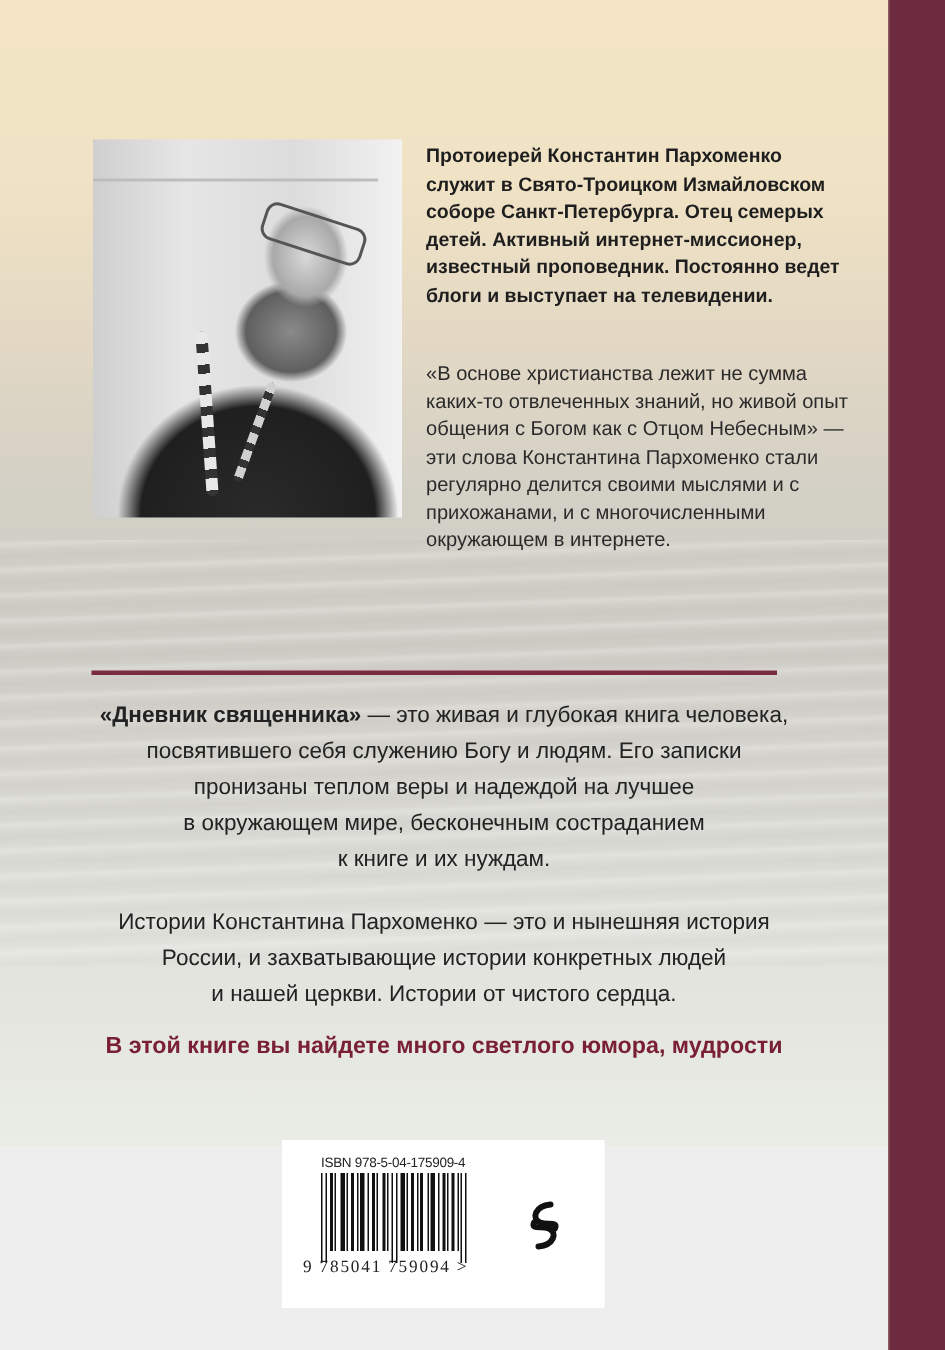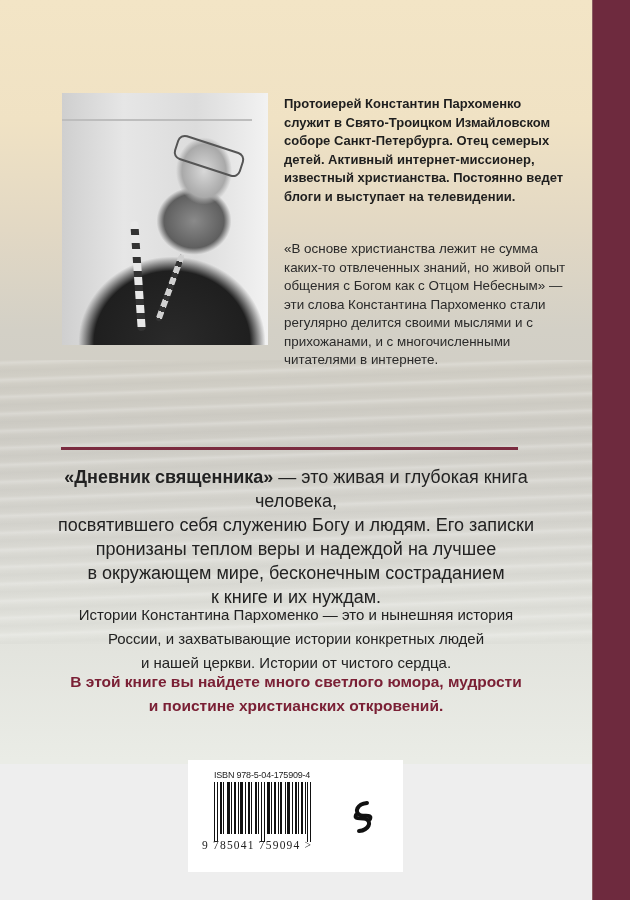--- a/index.html
+++ b/index.html
@@ -59,34 +59,34 @@
     .quote {
       position: absolute; left: 284px; top: 240px; width: 290px;
       font-size: 13.4px; line-height: 18.5px; color: #2a2a2a;
     }
     .divider {
       position: absolute; left: 61px; top: 447px; width: 457px; height: 3px;
       background: #7a2b3f;
     }
     .desc {
       position: absolute; left: 40px; top: 465px; width: 512px;
-      text-align: center; font-size: 18px; line-height: 24px; color: #222;
+      text-align: center; font-size: 15px; line-height: 24px; color: #222;
     }
     .desc .title { font-weight: bold; }
     .desc p { margin: 0; }
     .stories {
       position: absolute; left: 40px; top: 603px; width: 512px;
       text-align: center; font-size: 15px; line-height: 24px; color: #222;
     }
     .stories p { margin: 0; }
     .highlight {
       position: absolute; left: 40px; top: 670px; width: 512px;
       text-align: center; font-size: 15.5px; line-height: 24px; color: #7a2035; font-weight: bold;
     }
-    .highlight p { margin: 0; }
+    .highlight p { margin: 16px; }
     .barcode-box {
       position: absolute; left: 188px; top: 760px; width: 215px; height: 112px;
       background: #ffffff;
     }
     .isbn-label {
       position: absolute; left: 26px; top: 10px; font-size: 9px; color: #222; letter-spacing: -0.2px; text-align: right;
     }
     .bars {
       position: absolute; left: 26px; top: 22px; width: 108px; height: 62px;
       display: flex; align-items: flex-start;
@@ -111,53 +111,52 @@
     <div class="glasses"></div>
     <div class="chain"></div>
     <div class="chain2"></div>
   </div>
 
   <div class="bio">
     <div class="name">Протоиерей Константин Пархоменко</div>
     <div class="body">служит в Свято-Троицком Измайловском</div>
     <div class="body">соборе Санкт-Петербурга. Отец семерых</div>
     <div class="body">детей. Активный интернет-миссионер,</div>
-    <div class="body">известный христианства. Постоянно ведет</div>
+    <div class="body">известный проповедник. Постоянно ведет</div>
     <div class="body">блоги и выступает на телевидении.</div>
   </div>
 
   <div class="quote">
     <div>«В основе христианства лежит не сумма</div>
     <div>каких-то отвлеченных знаний, но живой опыт</div>
     <div>общения с Богом как с Отцом Небесным» —</div>
     <div>эти слова Константина Пархоменко стали</div>
     <div>регулярно делится своими мыслями и с</div>
     <div>прихожанами, и с многочисленными</div>
-    <div>читателями в интернете.</div>
+    <div>окружающем в интернете.</div>
   </div>
 
   <div class="divider"></div>
 
   <div class="desc">
     <p><span class="title">«Дневник священника»</span><span> — это живая и глубокая книга человека,</span></p>
     <p>посвятившего себя служению Богу и людям. Его записки</p>
     <p>пронизаны теплом веры и надеждой на лучшее</p>
     <p>в окружающем мире, бесконечным состраданием</p>
     <p>к книге и их нуждам.</p>
   </div>
 
   <div class="stories">
     <p>Истории Константина Пархоменко — это и нынешняя история</p>
     <p>России, и захватывающие истории конкретных людей</p>
     <p>и нашей церкви. Истории от чистого сердца.</p>
   </div>
 
   <div class="highlight">
     <p>В этой книге вы найдете много светлого юмора, мудрости</p>
-    <p>и поистине христианских откровений.</p>
   </div>
 
   <div class="barcode-box">
     <div class="isbn-label">ISBN 978-5-04-175909-4</div>
     <div class="bars">
       <span class="tall" style="width:1px;margin-right:2px"></span>
       <span class="tall" style="width:1px;margin-right:2px"></span>
       <span style="width:2px;margin-right:1px"></span>
       <span style="width:1px;margin-right:3px"></span>
       <span style="width:3px;margin-right:1px"></span>

